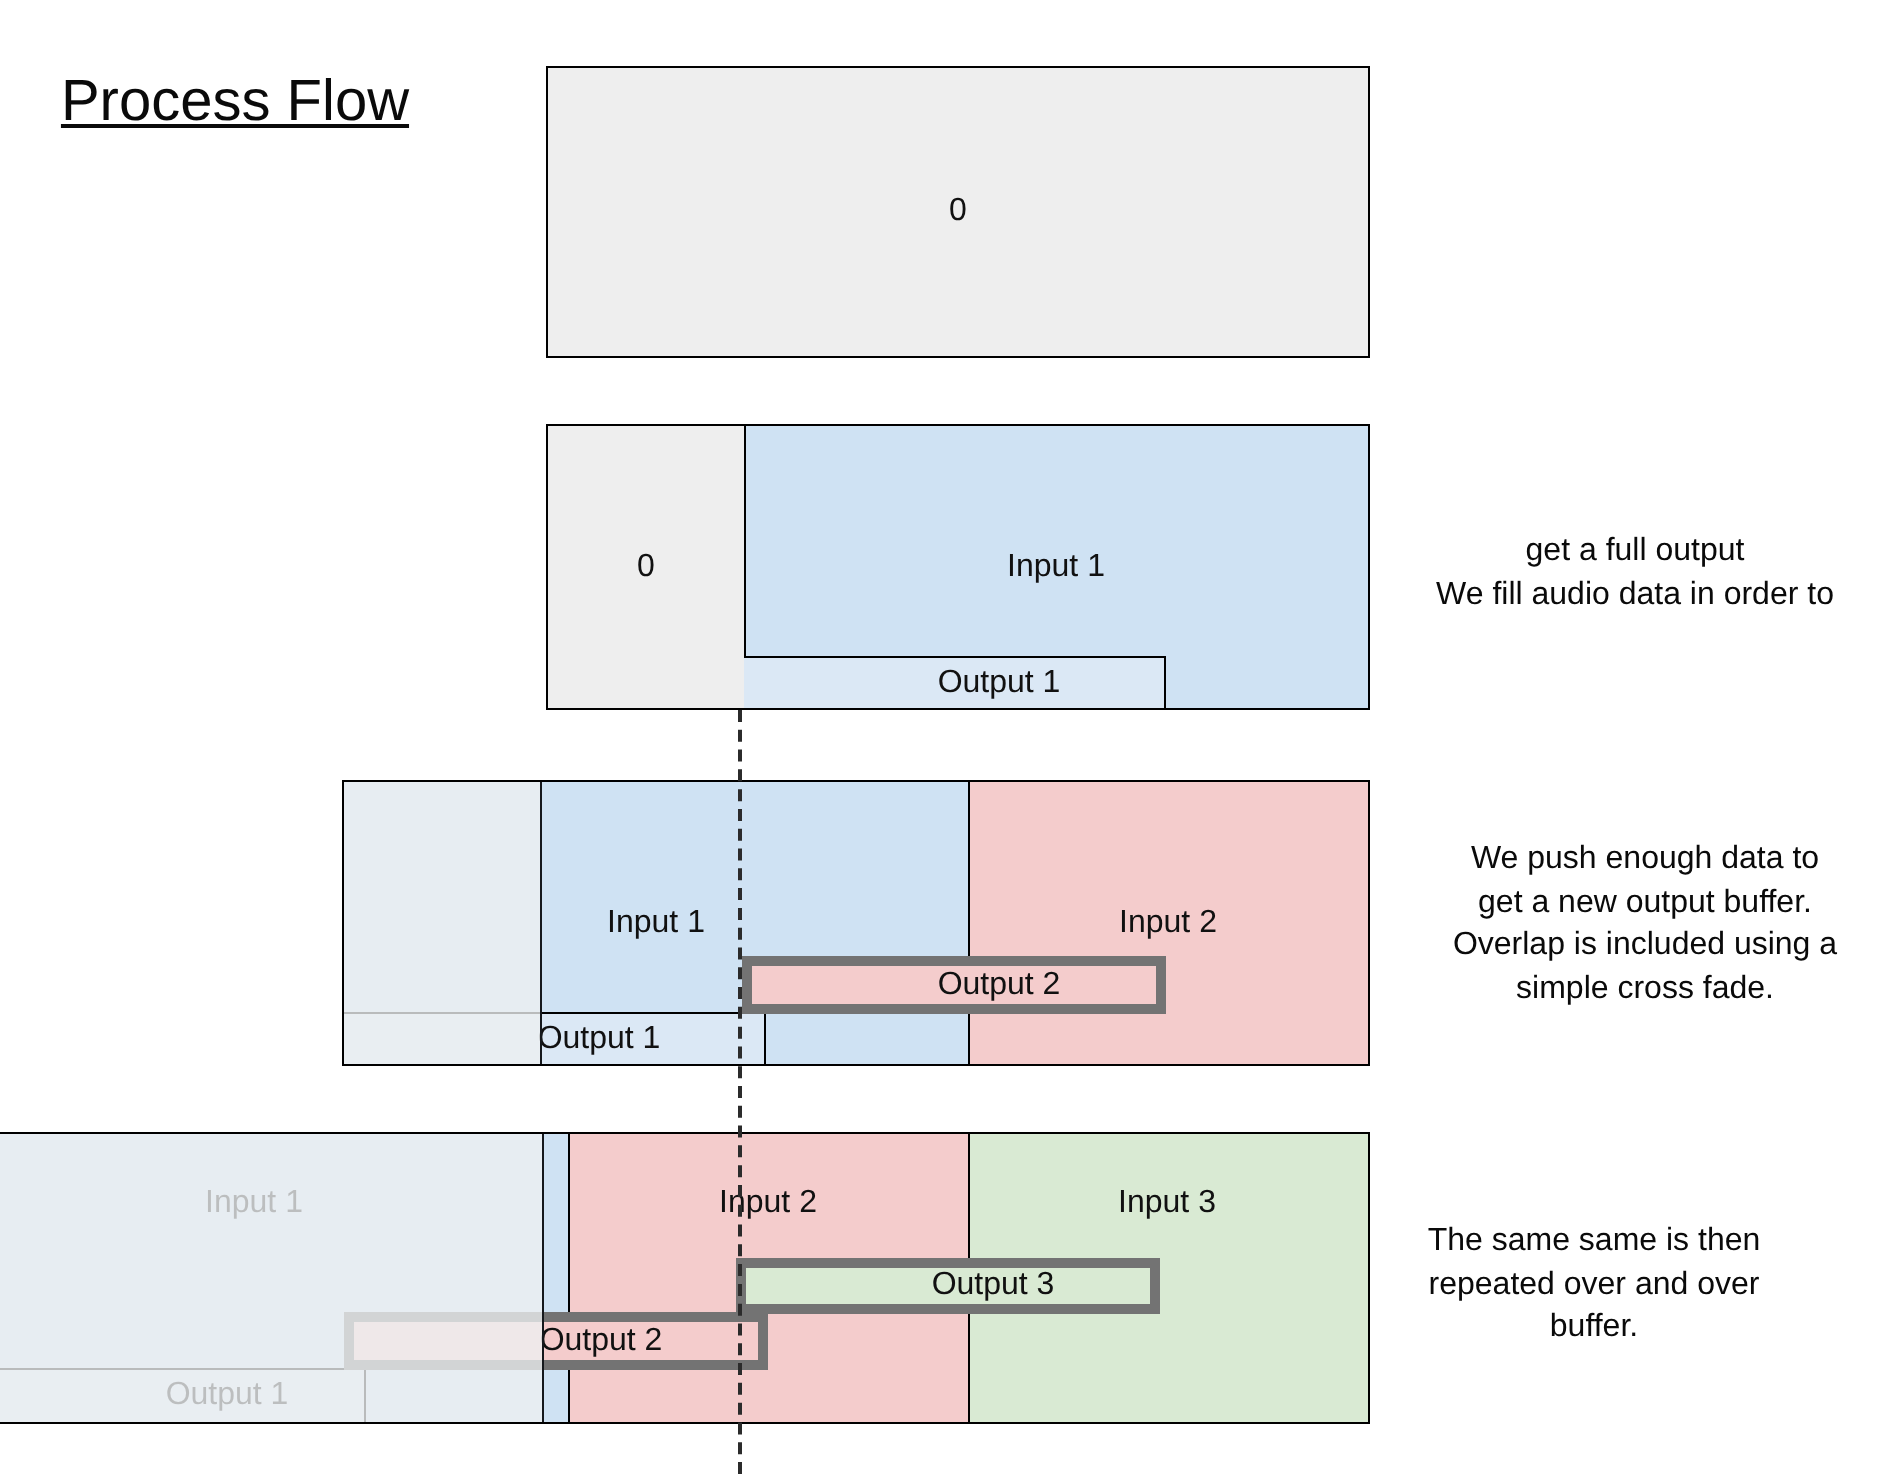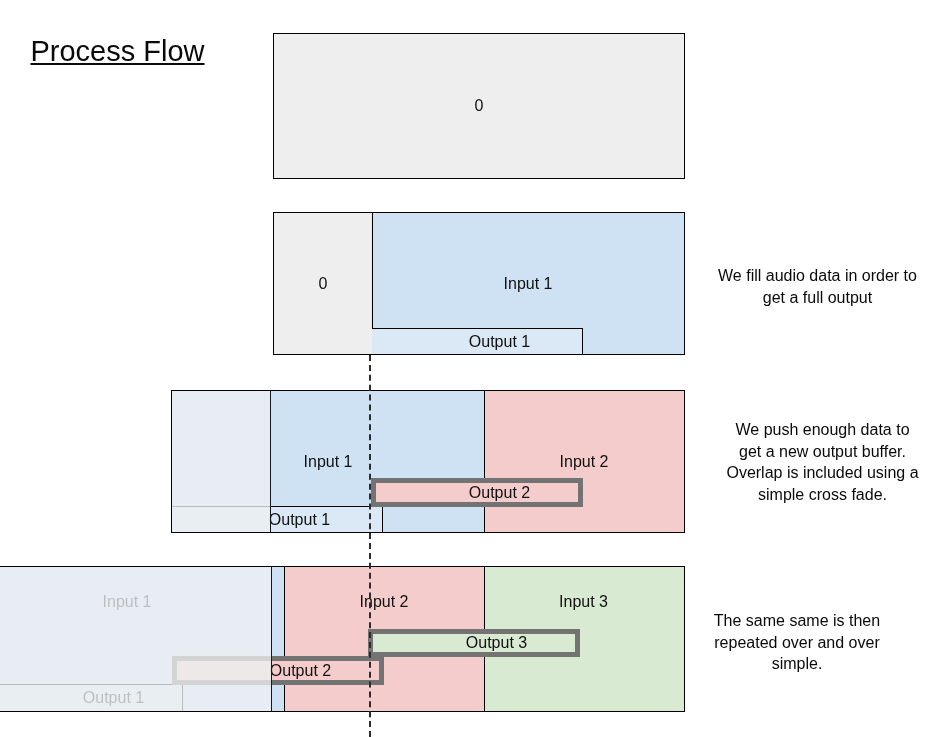--- a/index.html
+++ b/index.html
@@ -58,22 +58,22 @@
   </div>
 
   <div class="box" style="left:273px;top:212px;width:412px;height:143px;background:#fff;">
     <div class="region f-gray" style="left:0;width:98px;"></div>
     <div class="region f-blue bl" style="left:98px;right:0;"></div>
     <div class="lbl" style="left:0;top:0;width:98px;height:141px;">0</div>
     <div class="lbl" style="left:98px;top:0;right:0;height:141px;">Input 1</div>
     <div class="bar f-blue-lt b-top b-right z2" style="left:98px;top:115px;width:211px;height:26px;">Output 1</div>
   </div>
   <div class="caption" style="left:690px;top:265px;width:255px;">
+    <div>get a full output</div>
     <div>We fill audio data in order to</div>
-    <div>get a full output</div>
   </div>
 
   <div class="box" style="left:171px;top:390px;width:514px;height:143px;background:#fff;">
     <div class="region f-blue" style="left:0;width:312px;"></div>
     <div class="region f-pink bl" style="left:312px;right:0;"></div>
     <div class="lbl" style="left:0;top:0;width:312px;height:141px;">Input 1</div>
     <div class="lbl" style="left:312px;top:0;right:0;height:141px;">Input 2</div>
     <div class="bar f-blue-lt b-top b-right z2" style="left:0;top:115px;width:211px;height:26px;">Output 1</div>
     <div class="bar f-pink b-all z3" style="left:199px;top:87px;width:212px;height:29px;">Output 2</div>
     <div class="fade" style="width:99px;"></div>
@@ -93,18 +93,18 @@
     <div class="lbl" style="left:284px;top:20px;width:200px;height:30px;">Input 2</div>
     <div class="lbl" style="left:484px;top:20px;width:199px;height:30px;">Input 3</div>
     <div class="bar f-blue-lt b-top b-right z2" style="left:0;top:117px;width:183px;height:27px;">Output 1</div>
     <div class="bar f-pink b-all z3" style="left:172px;top:89px;width:212px;height:29px;">Output 2</div>
     <div class="bar f-green b-all z4" style="left:368px;top:62px;width:212px;height:28px;">Output 3</div>
     <div class="fade" style="width:272px;"></div>
   </div>
   <div class="caption" style="left:672px;top:610px;width:250px;">
     <div>The same same is then</div>
     <div>repeated over and over</div>
-    <div>simple.</div>
+    <div>buffer.</div>
   </div>
 
   <div class="dash"></div>
 
 </div>
 
 </body></html>

